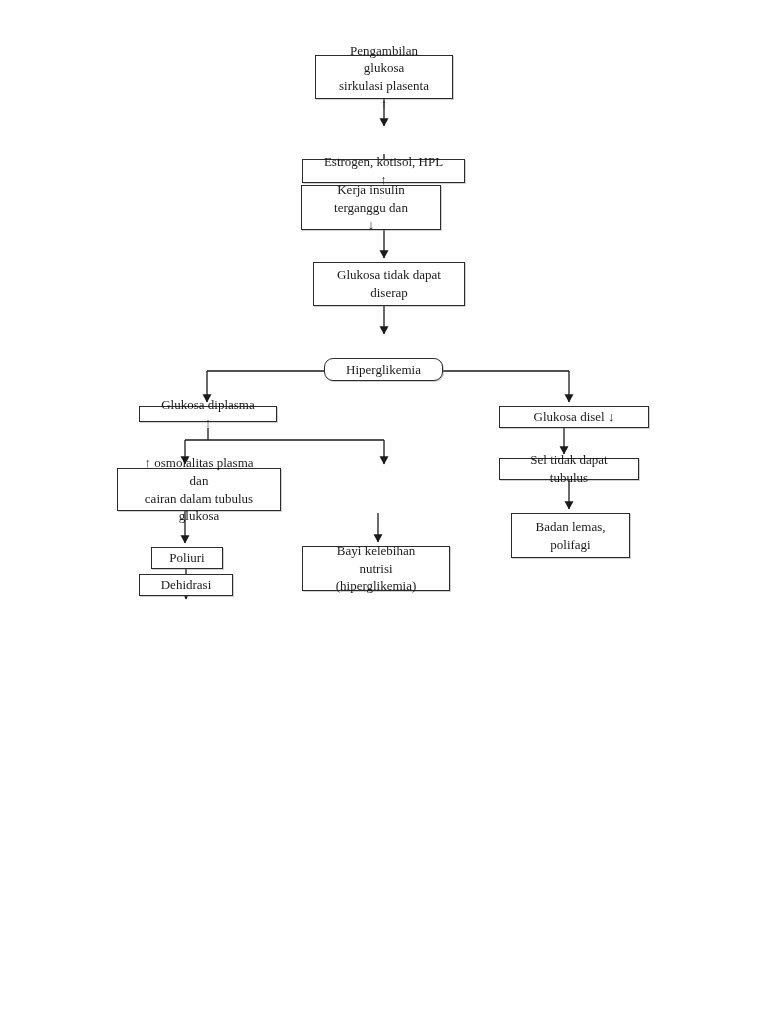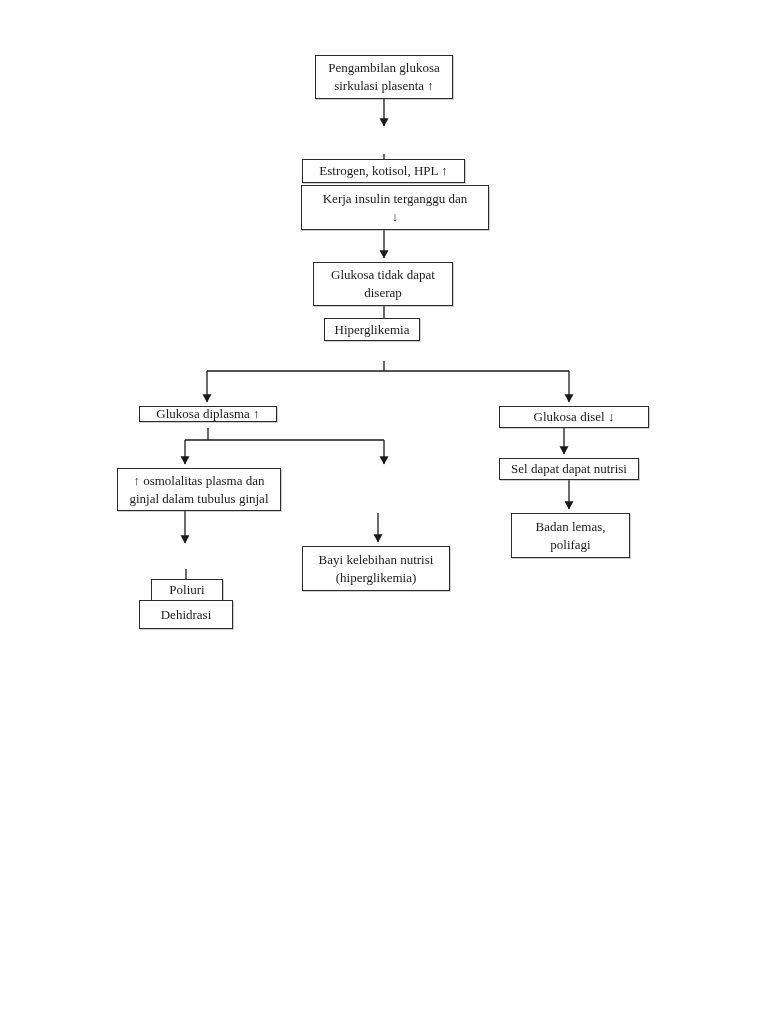--- a/index.html
+++ b/index.html
@@ -29,38 +29,38 @@
     border: 1px solid #2b2b2b;
     background: #ffffff;
     color: #1a1a1a;
     display: flex;
     align-items: center;
     justify-content: center;
     text-align: center;
     white-space: pre-line;
     font-size: 13px;
     line-height: 1.35;
-    padding: 1px 9px;
+    padding: 1px 20px;
     box-shadow: 1px 1px 0 rgba(120,120,120,0.35);
   }
   
   .n1  { left: 315px; top: 55px;  width: 138px; height: 44px; }
   .n2  { left: 302px; top: 130px; width: 163px; height: 24px; margin-top: 29px; }
-  .n3  { left: 301px; top: 185px; width: 188px; height: 45px; }
-  .n4  { left: 313px; top: 262px; width: 140px; height: 44px; }
-  .n5  { left: 324px; top: 318px; width: 96px; height: 23px; }
+  .n3  { left: 301px; top: 185px; width: 140px; height: 45px; }
+  .n4  { left: 313px; top: 262px; width: 152px; height: 44px; }
+  .n5  { left: 324px; top: 358px; width: 119px; height: 23px; border-radius: 9px; }
   .n6  { left: 139px; top: 406px; width: 138px; height: 16px; }
   .n7  { left: 499px; top: 406px; width: 150px; height: 22px; }
   .n8  { left: 117px; top: 468px; width: 164px; height: 43px; }
   .n9  { left: 303px; top: 468px; width: 150px; height: 45px; }
   .n10 { left: 499px; top: 458px; width: 140px; height: 22px; }
-  .n11 { left: 151px; top: 547px; width: 72px;  height: 22px; margin-top: 32px; }
+  .n11 { left: 151px; top: 547px; width: 72px;  height: 22px; }
   .n12 { left: 302px; top: 546px; width: 148px; height: 45px; }
   .n13 { left: 511px; top: 513px; width: 119px; height: 45px; }
-  .n14 { left: 139px; top: 600px; width: 94px;  height: 29px; }
+  .n14 { left: 139px; top: 574px; width: 94px;  height: 22px; }
 </style>
 </head>
 <body>
 
 <div class="page">
 
   <svg class="connectors" width="768" height="1024" viewBox="0 0 768 1024" xmlns="http://www.w3.org/2000/svg">
     <defs>
       <marker id="arrow" viewBox="0 0 10 10" refX="8.5" refY="5" markerWidth="9" markerHeight="10" markerUnits="userSpaceOnUse" orient="auto">
         <path d="M0,0 L9,5 L0,10 Z" fill="#1a1a1a"></path>
@@ -94,22 +94,22 @@
 sirkulasi plasenta ↑</div>
   <div class="node n2">Estrogen, kotisol, HPL ↑</div>
   <div class="node n3">Kerja insulin terganggu dan
 ↓</div>
   <div class="node n4">Glukosa tidak dapat
 diserap</div>
   <div class="node n5">Hiperglikemia</div>
   <div class="node n6">Glukosa diplasma ↑</div>
   <div class="node n7">Glukosa disel ↓</div>
   <div class="node n8">↑ osmolalitas plasma dan
-ginjal dalam tubulus ginjal</div>
-  <div class="node n10">Sel dapat dapat nutrisi</div>
+cairan dalam tubulus glukosa</div>
+  <div class="node n10">Sel tidak dapat tubulus</div>
   <div class="node n11">Poliuri</div>
   <div class="node n12">Bayi kelebihan nutrisi
 (hiperglikemia)</div>
   <div class="node n13">Badan lemas,
 polifagi</div>
   <div class="node n14">Dehidrasi</div>
 
 </div>
 
 </body></html>

